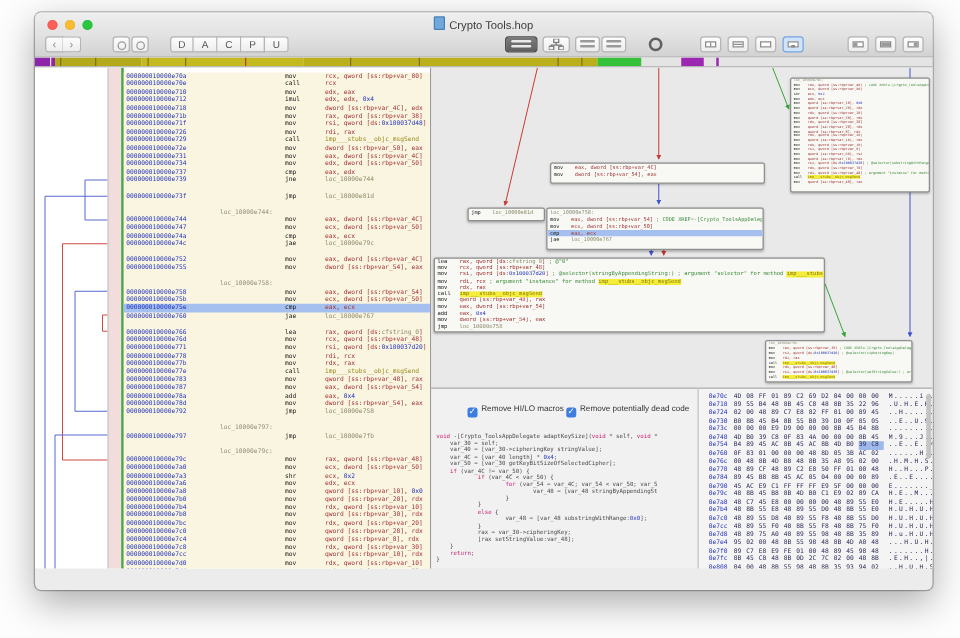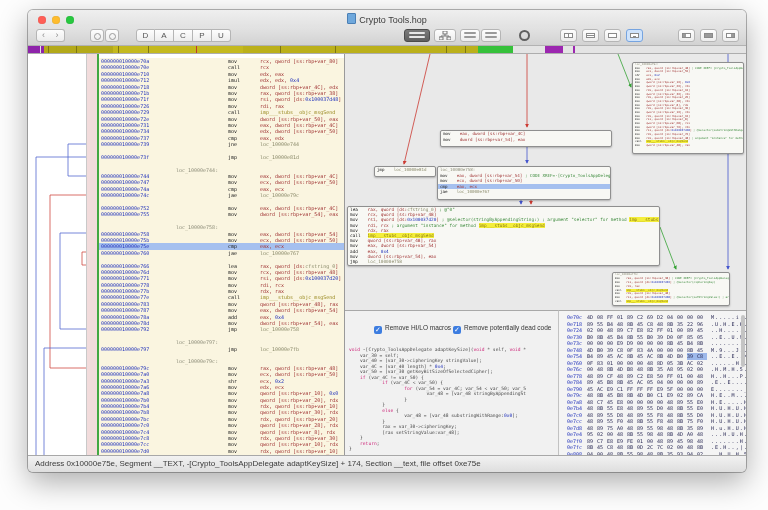--- a/index.html
+++ b/index.html
@@ -707,18 +707,15 @@
               <span class="ha">0e808</span>
               <span class="hb"><b>04</b><b>00</b><b>48</b><b>8B</b><b>55</b><b>98</b><b>48</b><b>8B</b><b>35</b><b>93</b><b>94</b><b>02</b></span>
               <span class="hc">..H.U.H.5...</span>
             </div>
           </div>
         <div class="hscroll"></div>
       </div>
 
     </div>
 
-    <div class="statusbar">
-      <span>Address 0x10000e75e, Segment __TEXT, -[Crypto_ToolsAppDelegate adaptKeySize] + 174, Section __text, file offset 0xe75e</span>
-    </div>
 
   </div>
 </div>
 
 </body></html>

